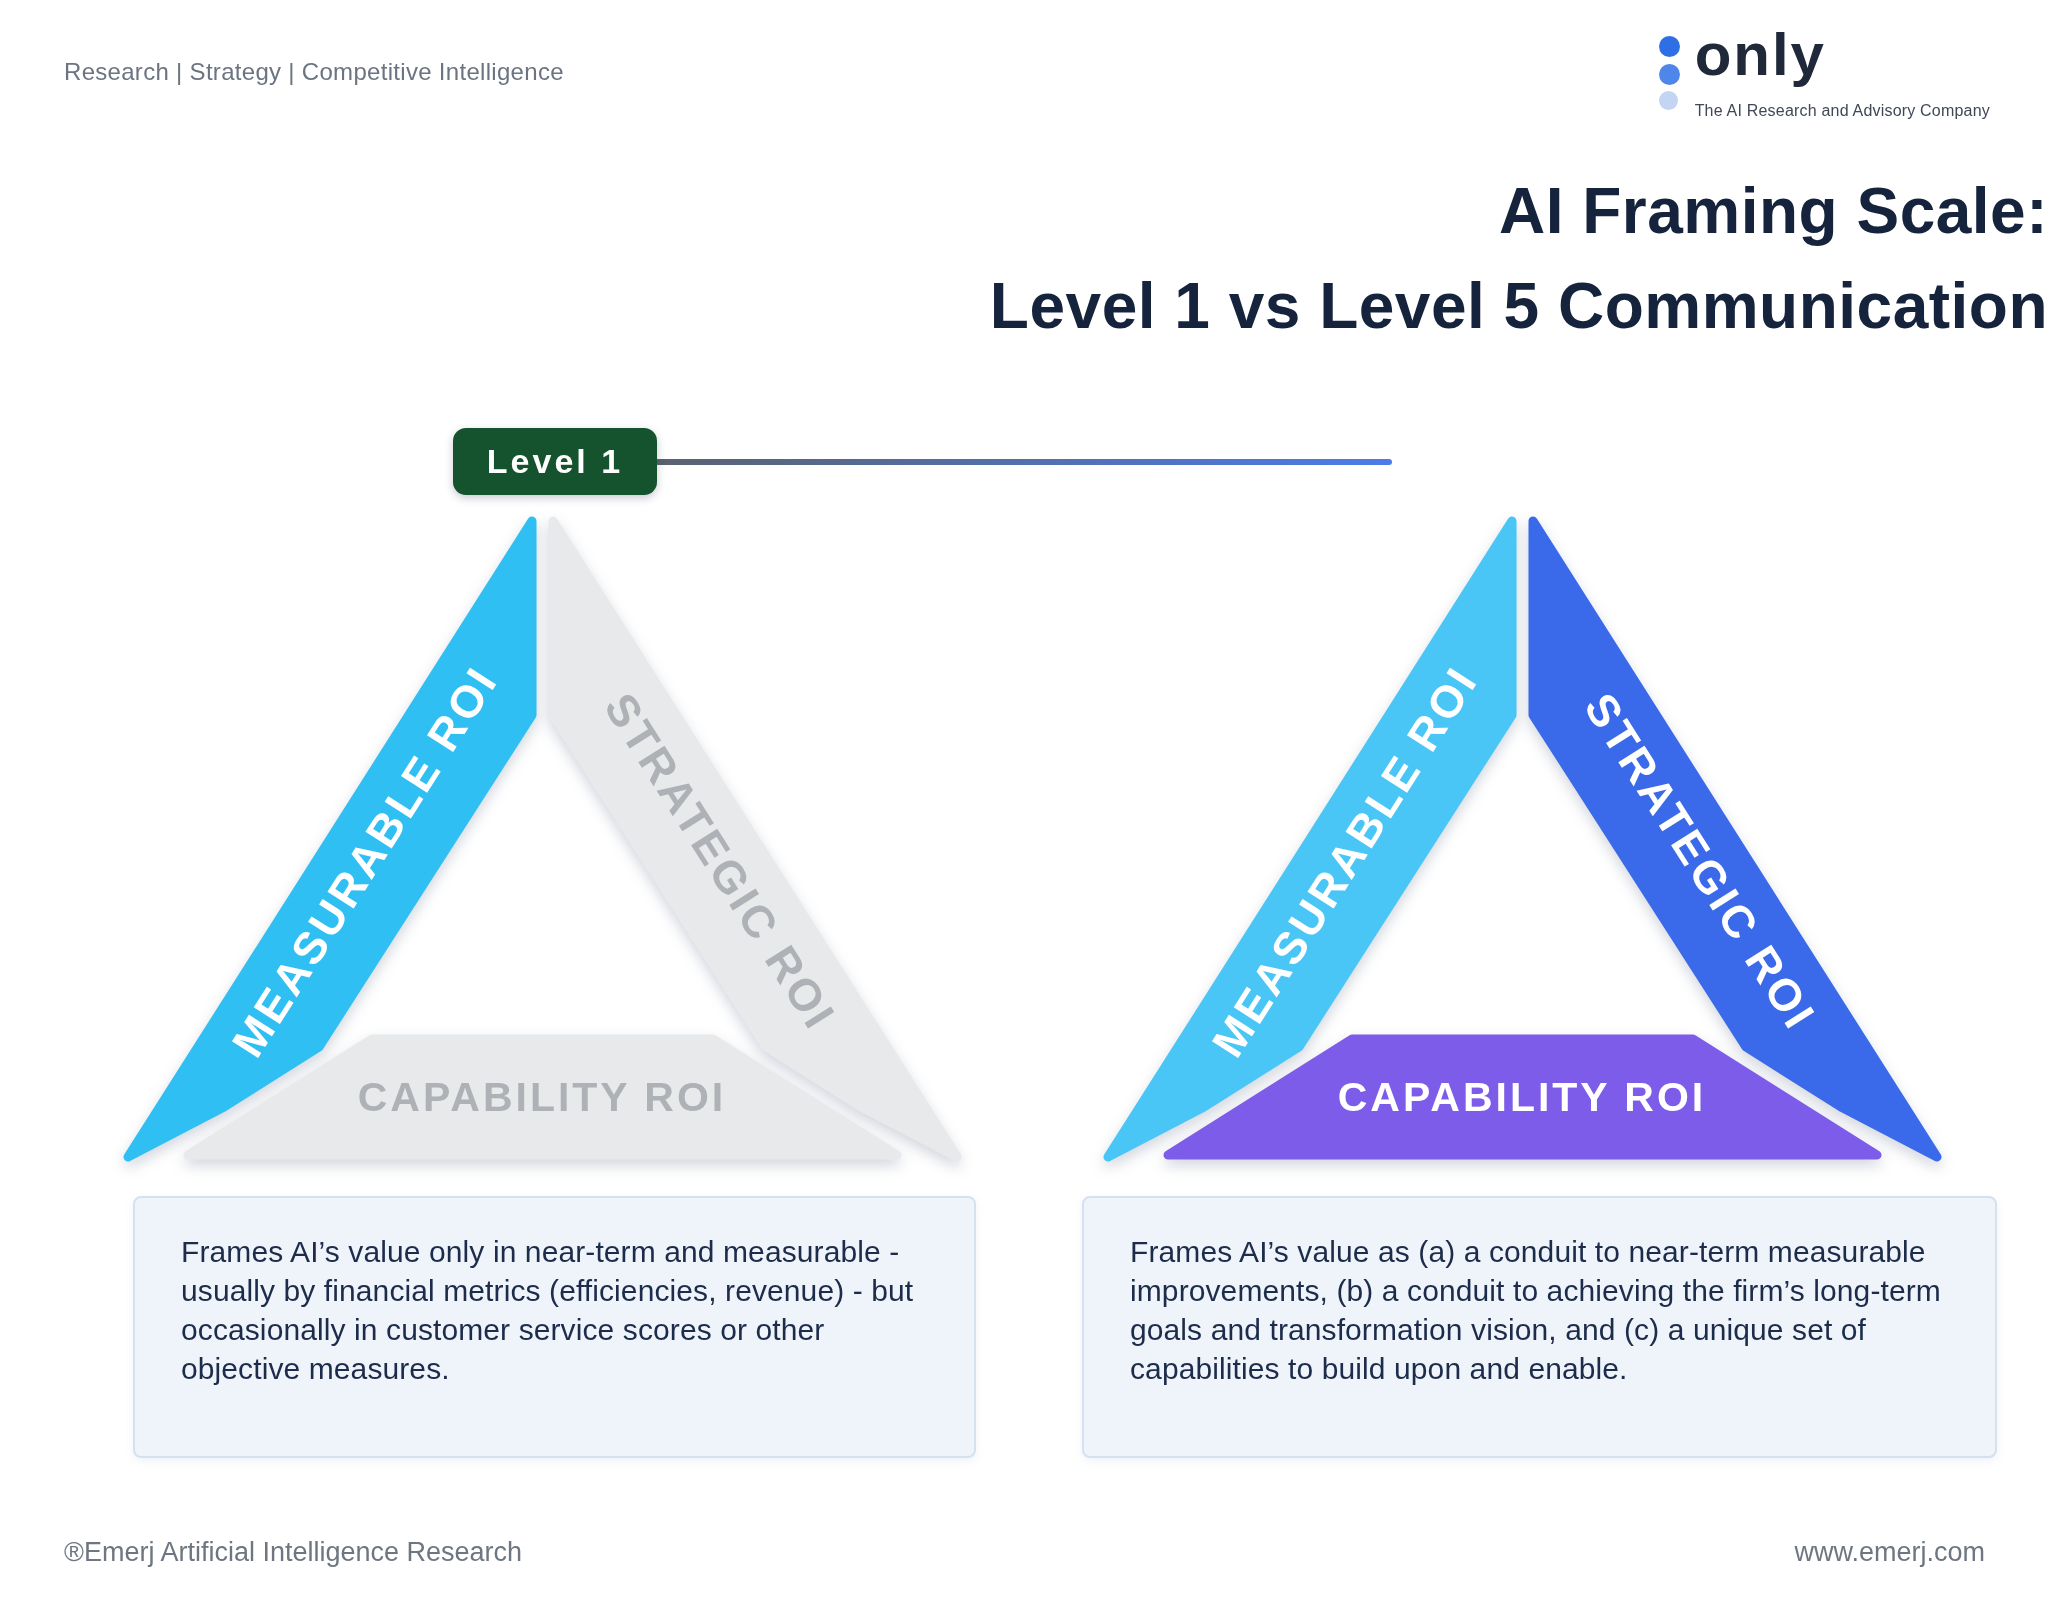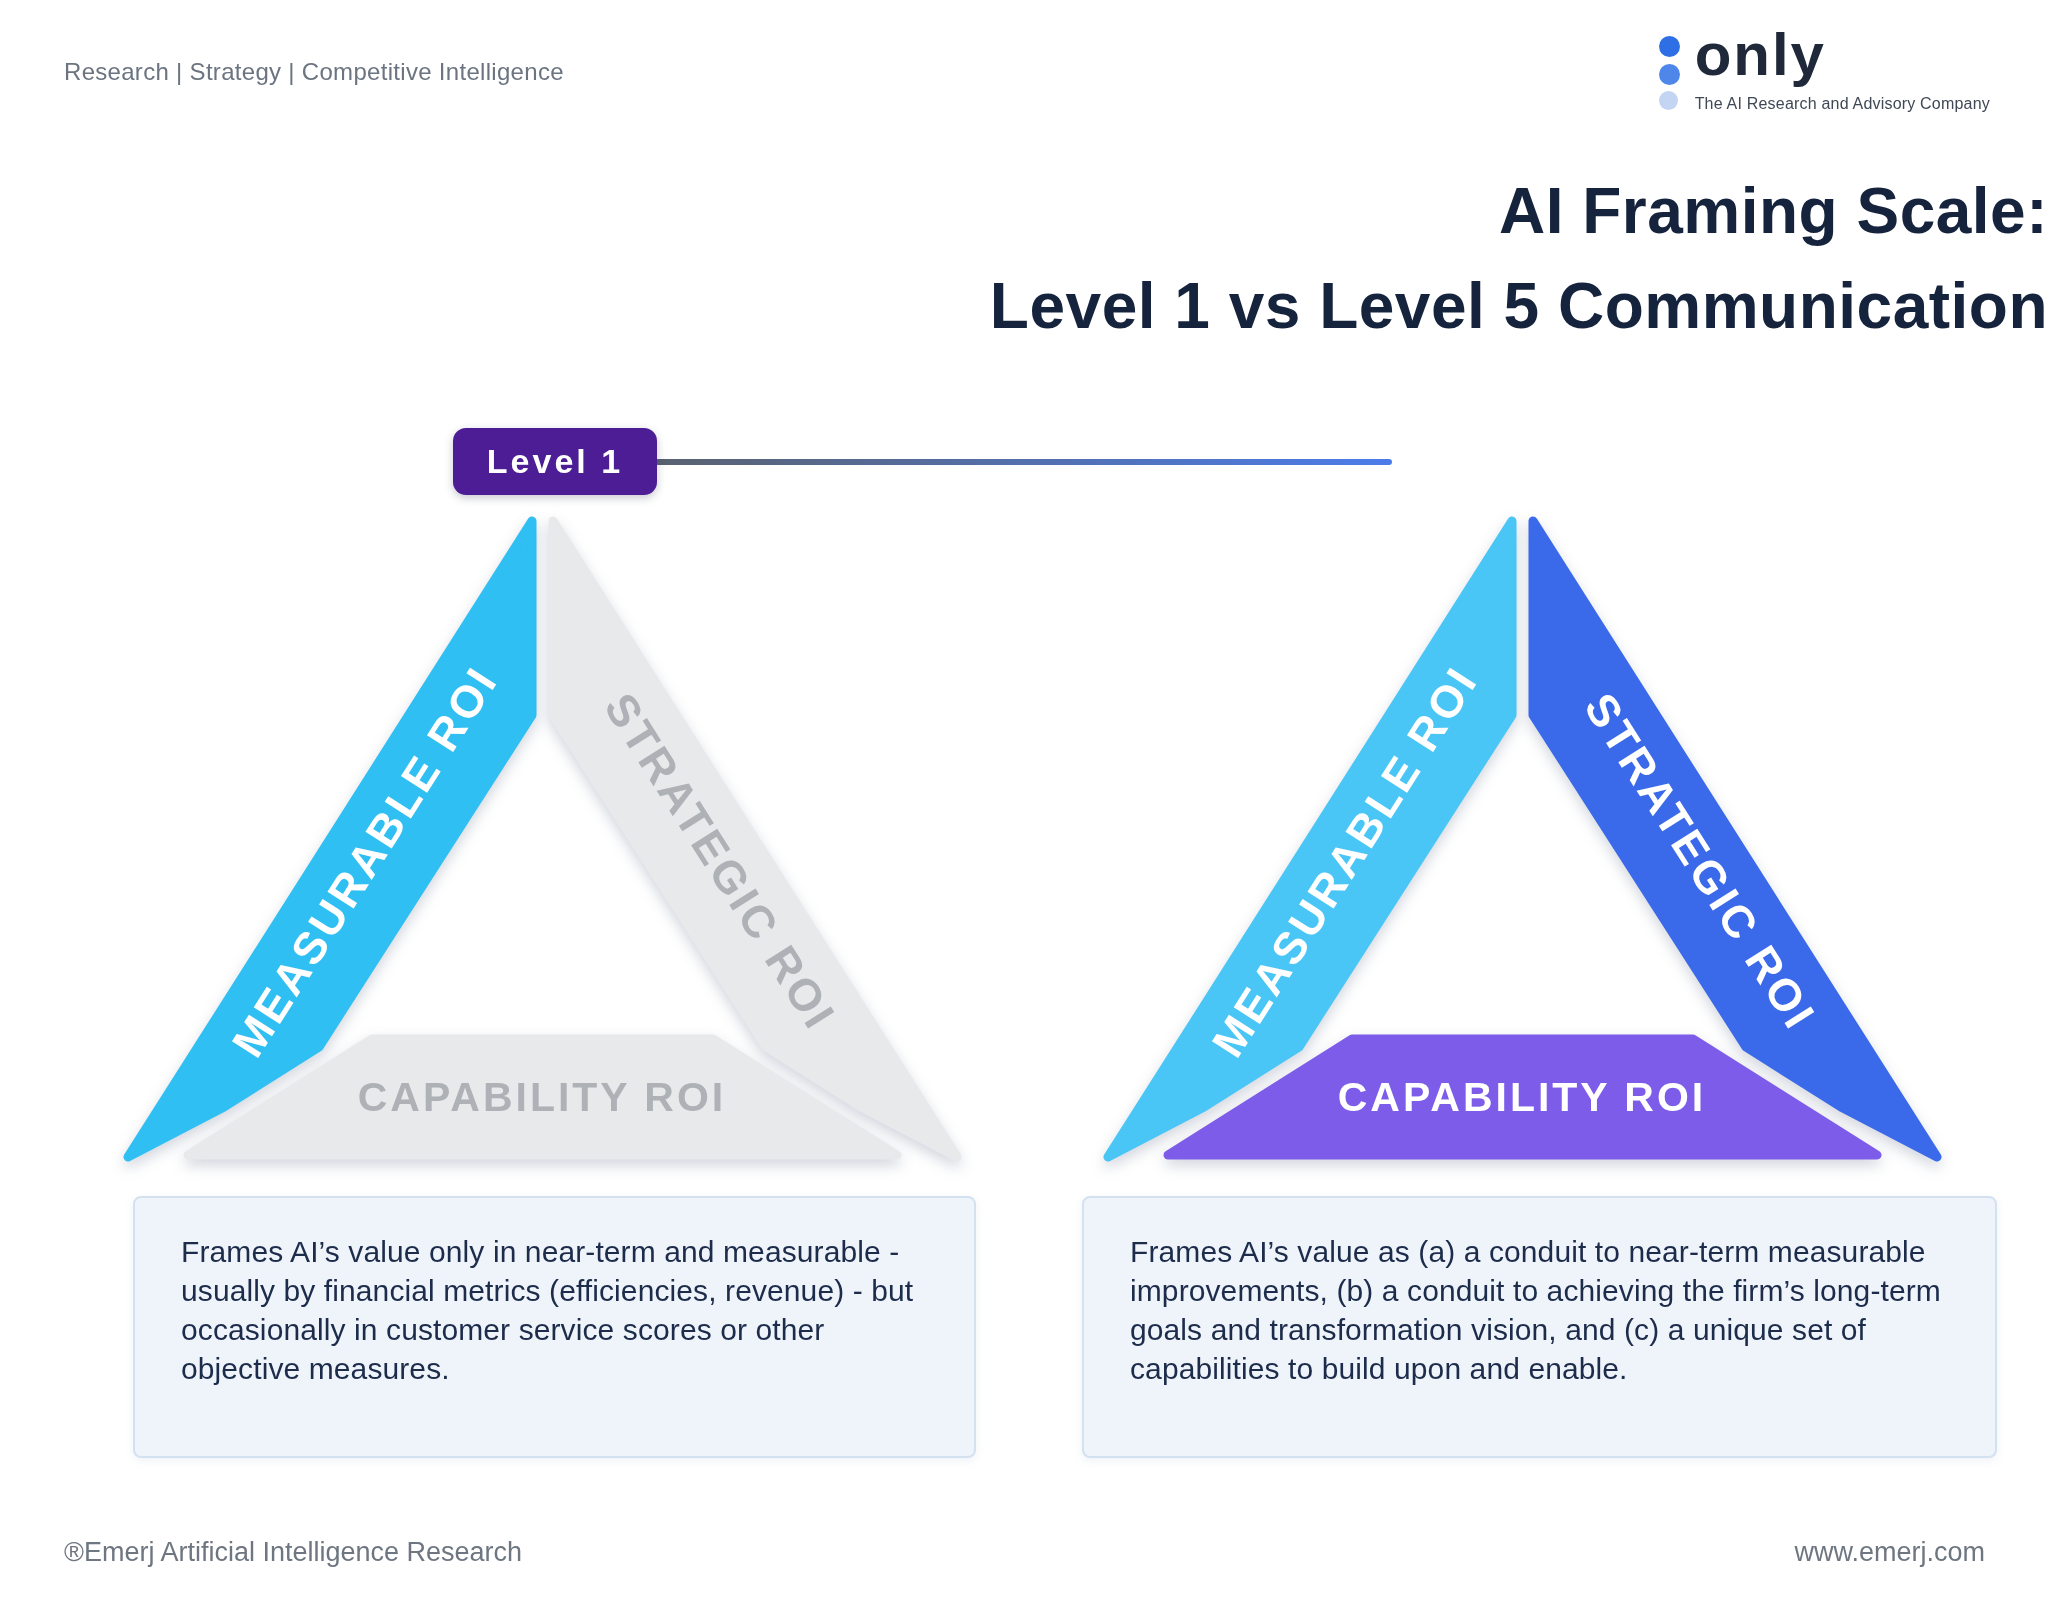--- a/index.html
+++ b/index.html
@@ -10,21 +10,21 @@
   .header-tagline{position:absolute;left:64px;top:58px;font-size:24px;color:#6B7480;
                   letter-spacing:.3px;font-weight:500;}
   .logo{position:absolute;top:26px;right:58px;display:flex;gap:15px;align-items:flex-start;}
   .logo-dots{display:flex;flex-direction:column;justify-content:space-between;height:84px;padding-top:10px;box-sizing:border-box;}
   .logo-dot{border-radius:50%;}
   .logo-dot.d1{width:21px;height:21px;}
   .logo-dot.d2{width:21px;height:21px;}
   .logo-dot.d3{width:19px;height:19px;}
   .logo-text{display:flex;flex-direction:column;}
   .logo-wordmark{font-size:60px;line-height:58px;font-weight:700;color:#20293A;letter-spacing:2px;}
-  .logo-subtitle{font-size:16px;color:#3F4854;margin-top:11px;letter-spacing:.2px;}
+  .logo-subtitle{font-size:16px;color:#3F4854;margin-top:18px;letter-spacing:.2px;}
 
   
   .title{position:absolute;left:0;top:164px;width:100%;text-align:right;font-weight:700;
          font-size:64px;line-height:95px;letter-spacing:.5px;}
 
   
   .badge{position:absolute;top:428px;height:67px;border-radius:13px;color:#fff;
          font-size:34px;font-weight:700;letter-spacing:3px;display:flex;align-items:center;
          justify-content:center;box-sizing:border-box;box-shadow:0 3px 8px rgba(30,45,70,.25);}
   .badge.level1{left:453px;width:204px;}
@@ -69,21 +69,21 @@
       <div class="logo-subtitle">The AI Research and Advisory Company</div>
     </div>
   </div>
 
   <div class="title" style="color: rgb(21, 35, 61);">
     <div>AI Framing Scale:</div>
     <div>Level 1 vs Level 5 Communication</div>
   </div>
 
   <div class="connector" style="background: linear-gradient(90deg, rgb(90, 98, 112), rgb(76, 124, 234));"></div>
-  <div class="badge level1" style="background: #4c1d95; color: rgb(255, 255, 255);">Level 1</div>
+  <div class="badge level1" style="background: #14532d; color: rgb(255, 255, 255);">Level 1</div>
 
   <svg class="triangle left" viewBox="0 0 885 650">
     <polygon class="band" points="432,6 432,200 219,532 124,592 28,642" fill="#2FBFF2" stroke="#2FBFF2"></polygon>
     <polygon class="band" points="453,6 857,642 761,592 666,532 453,200" fill="#E8E9EB" stroke="#E8E9EB"></polygon>
     <polygon class="band" points="272,524 613,524 797,640 88,640" fill="#E8E9EB" stroke="#E8E9EB"></polygon>
     <text class="band-label diag" transform="translate(278,355) rotate(-57.5)" fill="#FFFFFF">MEASURABLE ROI</text>
     <text class="band-label diag" transform="translate(607,355) rotate(57.5)" fill="#AEB2B7">STRATEGIC ROI</text>
     <text class="band-label horiz" x="442" y="596" fill="#AEB2B7">CAPABILITY ROI</text>
   </svg>
 

